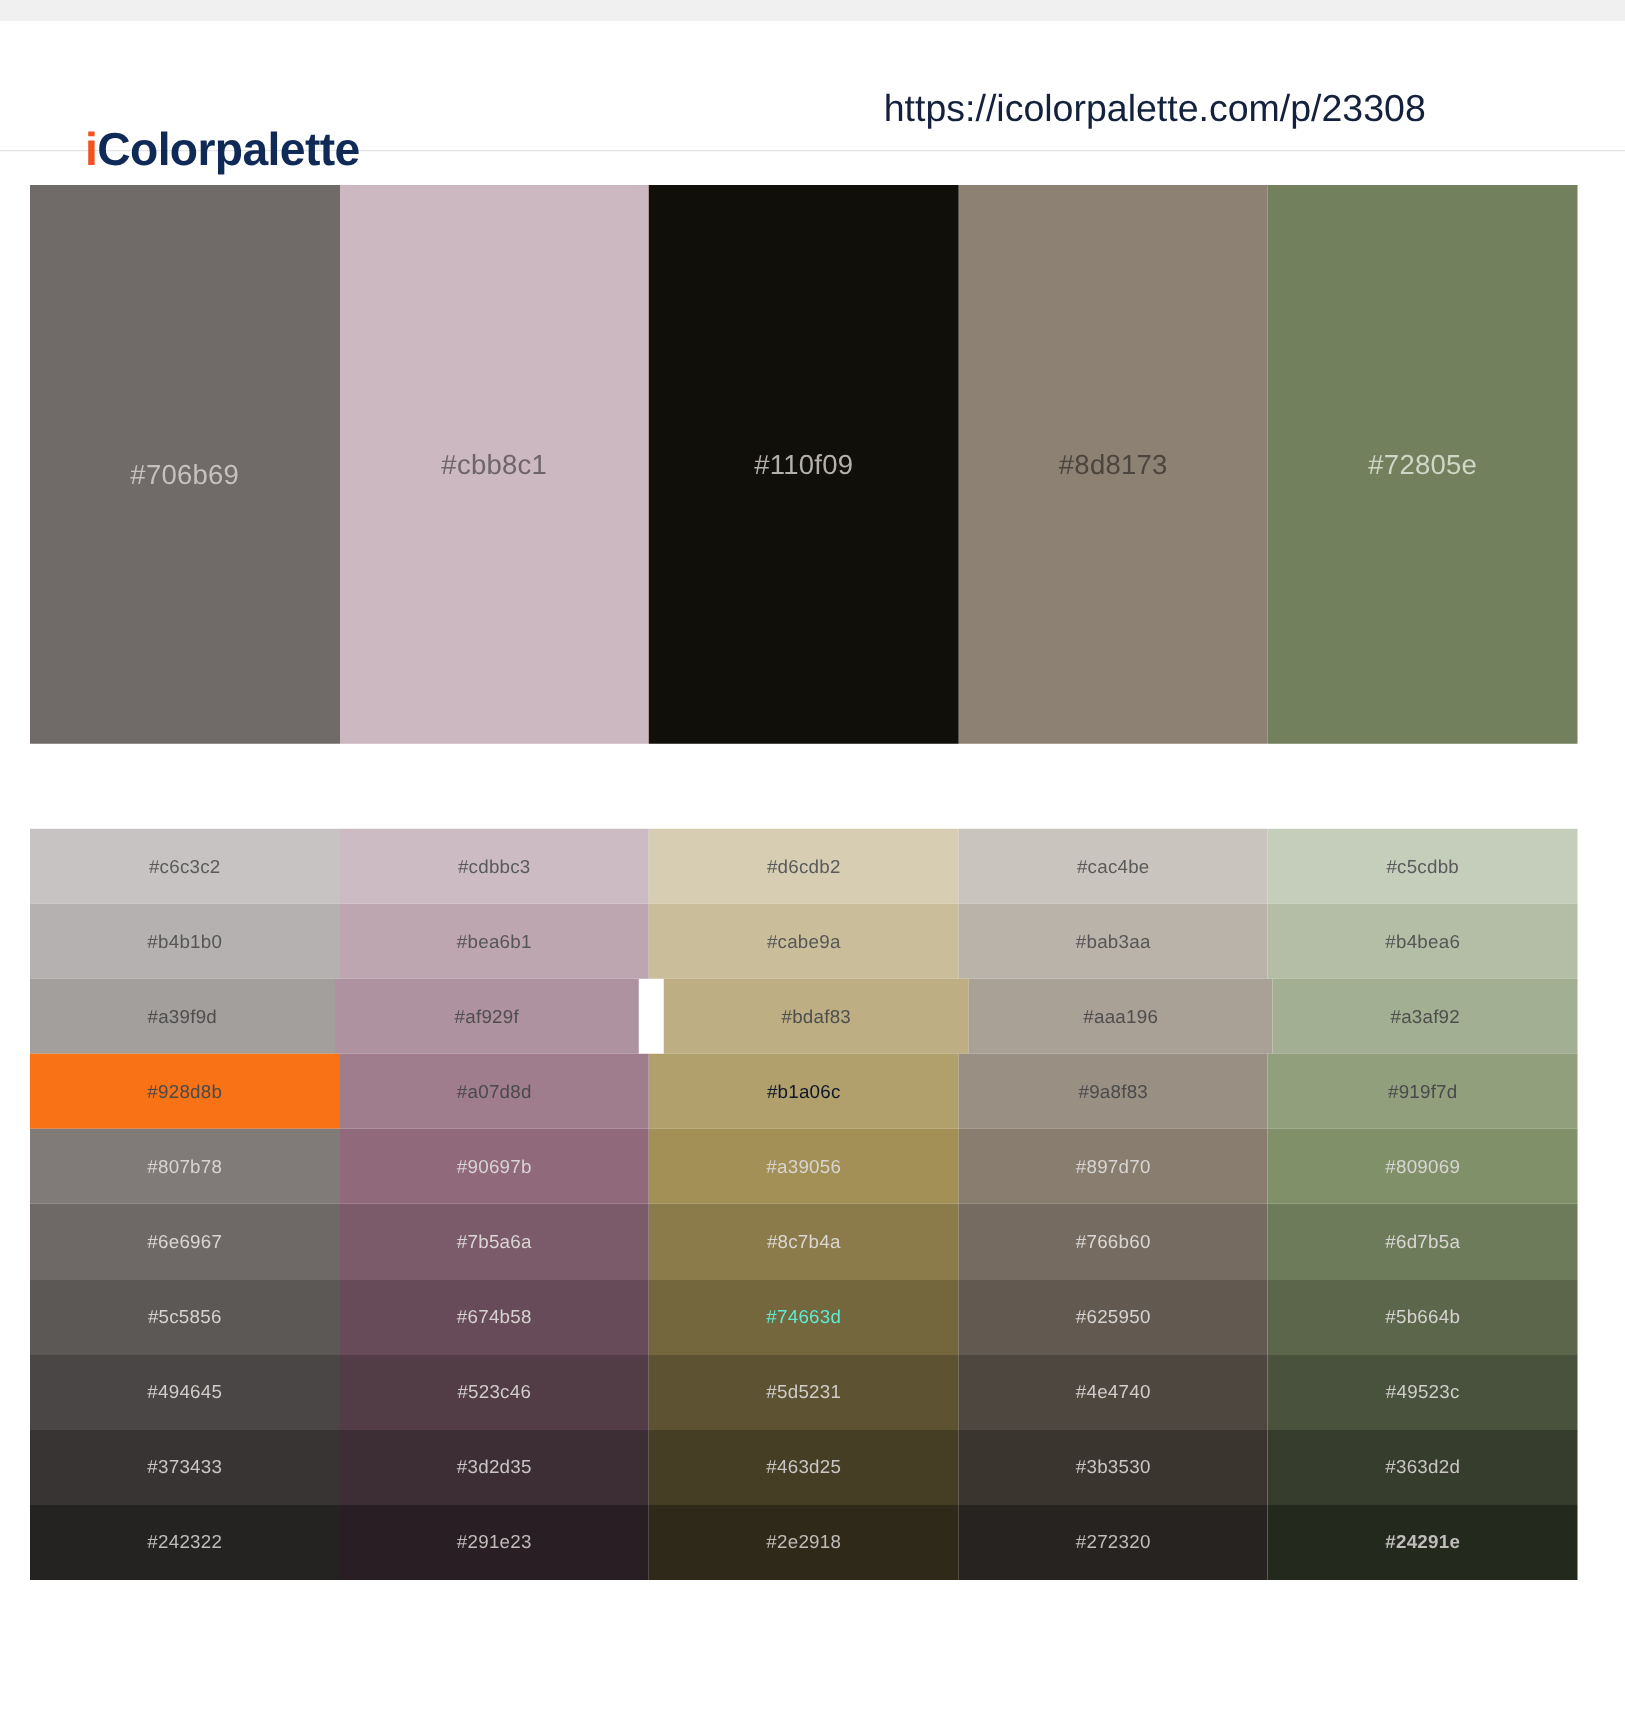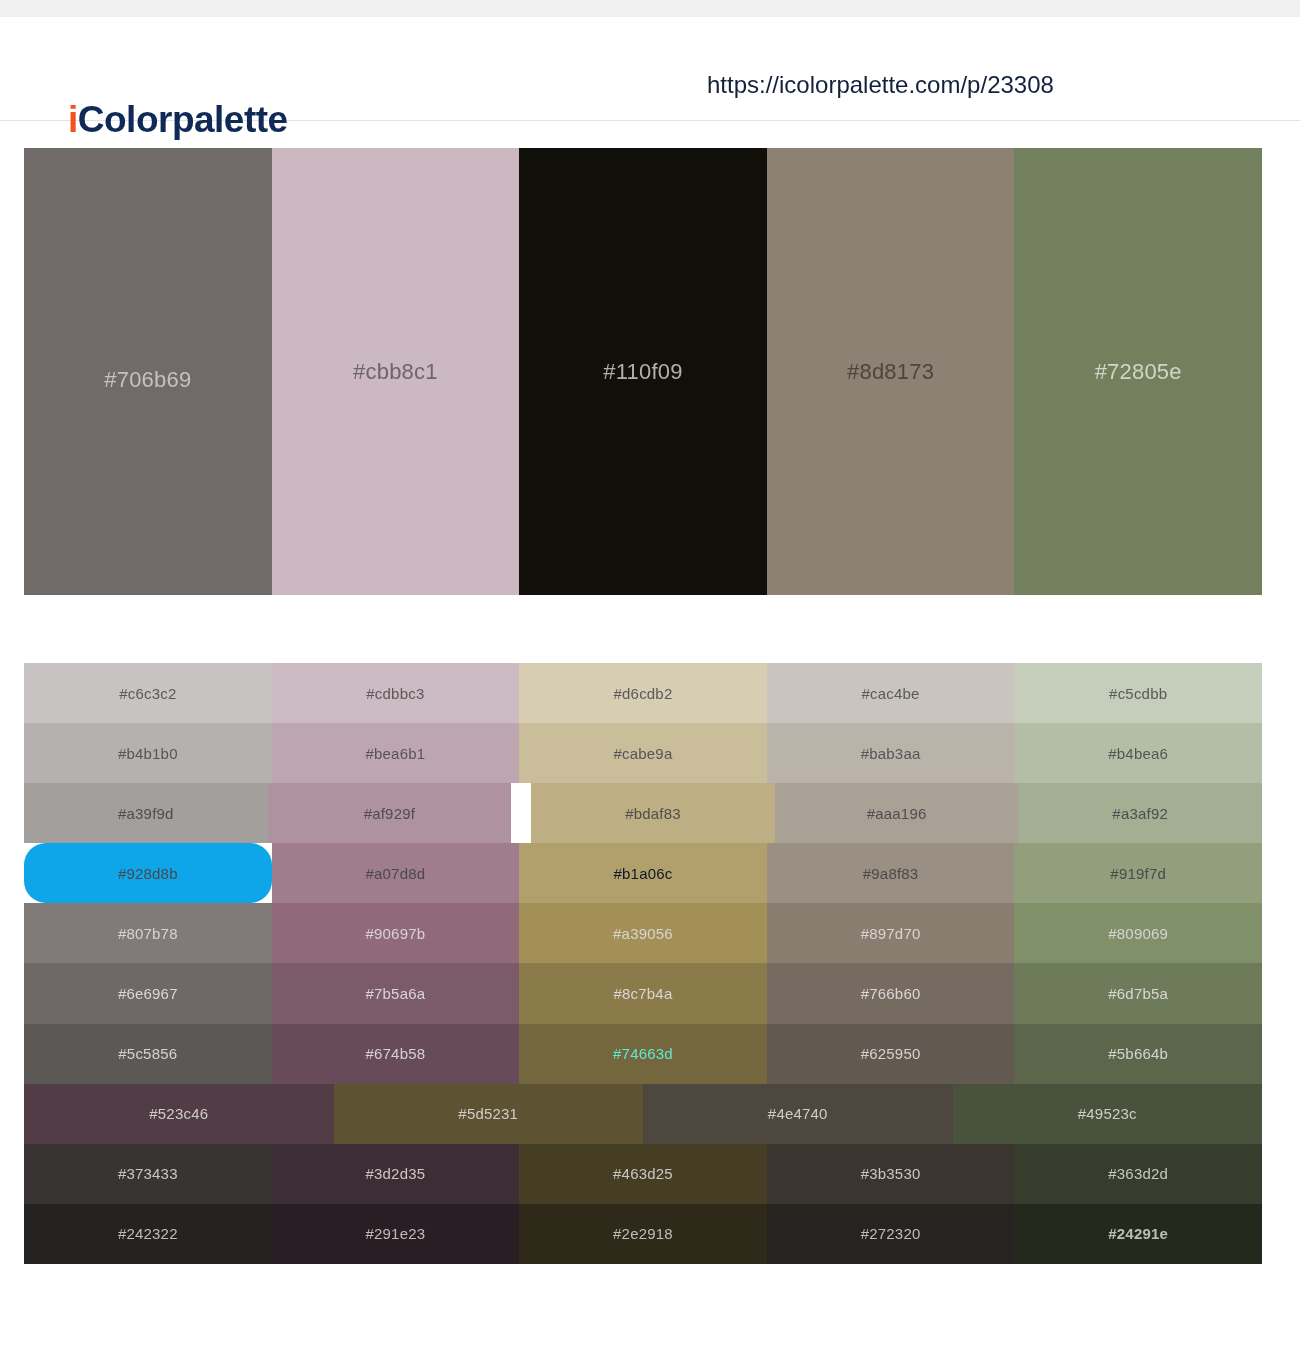--- a/index.html
+++ b/index.html
@@ -50,21 +50,21 @@
     white-space: nowrap;
     margin-top: 40px;
   }
   .logo .logo-i { color: #f4511e; }
   .logo .logo-rest { color: #102a57; }
 
   .url {
     position: absolute;
     left: 707px;
     top: 56px;
-    font-size: 24px;
+    font-size: 30px;
     color: #14213d;
     line-height: 1;
     white-space: nowrap;
   }
 
   
   .palette-strip {
     position: absolute;
     left: 24px;
     top: 148px;
@@ -189,21 +189,21 @@
           <span class="shade-label" style="color: rgb(78, 78, 78);">#bdaf83</span>
         </div>
         <div class="shade-cell" style="background: rgb(170, 161, 150);">
           <span class="shade-label" style="color: rgb(78, 78, 78);">#aaa196</span>
         </div>
         <div class="shade-cell" style="background: rgb(163, 175, 146);">
           <span class="shade-label" style="color: rgb(78, 78, 78);">#a3af92</span>
         </div>
       </div>
       <div class="shade-row">
-        <div class="shade-cell" style="background: #0ea5e9; border-radius: 22px;">
+        <div class="shade-cell" style="background: #f97316;">
           <span class="shade-label" style="color: rgb(74, 74, 74);">#928d8b</span>
         </div>
         <div class="shade-cell" style="background: rgb(160, 125, 141);">
           <span class="shade-label" style="color: rgb(74, 74, 74);">#a07d8d</span>
         </div>
         <div class="shade-cell" style="background: rgb(177, 160, 108);">
           <span class="shade-label" style="color: #0f172a;">#b1a06c</span>
         </div>
         <div class="shade-cell" style="background: rgb(154, 143, 131);">
           <span class="shade-label" style="color: rgb(74, 74, 74);">#9a8f83</span>
@@ -257,20 +257,23 @@
           <span class="shade-label" style="color: #5eead4;">#74663d</span>
         </div>
         <div class="shade-cell" style="background: rgb(98, 89, 80);">
           <span class="shade-label" style="color: rgb(213, 210, 208);">#625950</span>
         </div>
         <div class="shade-cell" style="background: rgb(91, 102, 75);">
           <span class="shade-label" style="color: rgb(213, 210, 208);">#5b664b</span>
         </div>
       </div>
       <div class="shade-row">
+        <div class="shade-cell" style="background: rgb(73, 70, 69);">
+          <span class="shade-label" style="color: rgb(207, 204, 202);">#494645</span>
+        </div>
         <div class="shade-cell" style="background: rgb(82, 60, 70);">
           <span class="shade-label" style="color: rgb(207, 204, 202);">#523c46</span>
         </div>
         <div class="shade-cell" style="background: rgb(93, 82, 49);">
           <span class="shade-label" style="color: rgb(207, 204, 202);">#5d5231</span>
         </div>
         <div class="shade-cell" style="background: rgb(78, 71, 64);">
           <span class="shade-label" style="color: rgb(207, 204, 202);">#4e4740</span>
         </div>
         <div class="shade-cell" style="background: rgb(73, 82, 60);">

